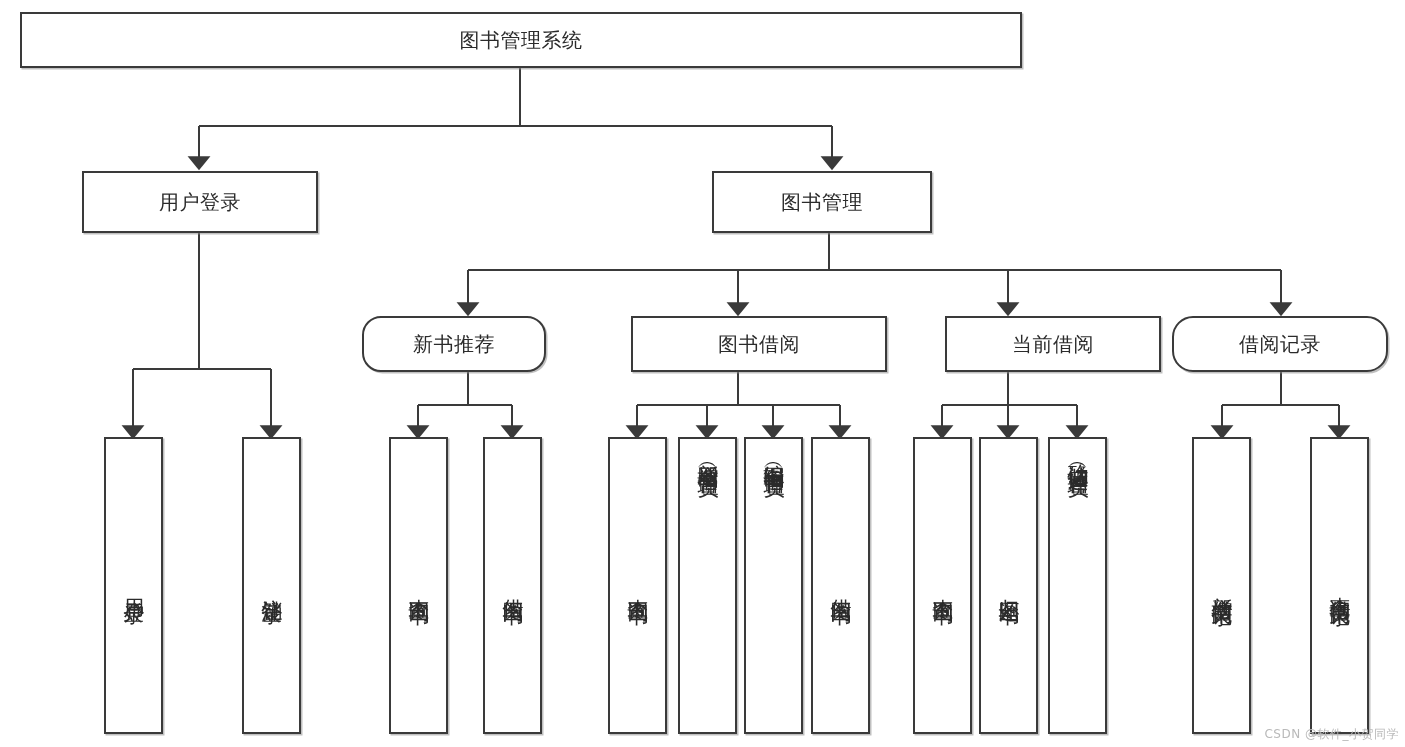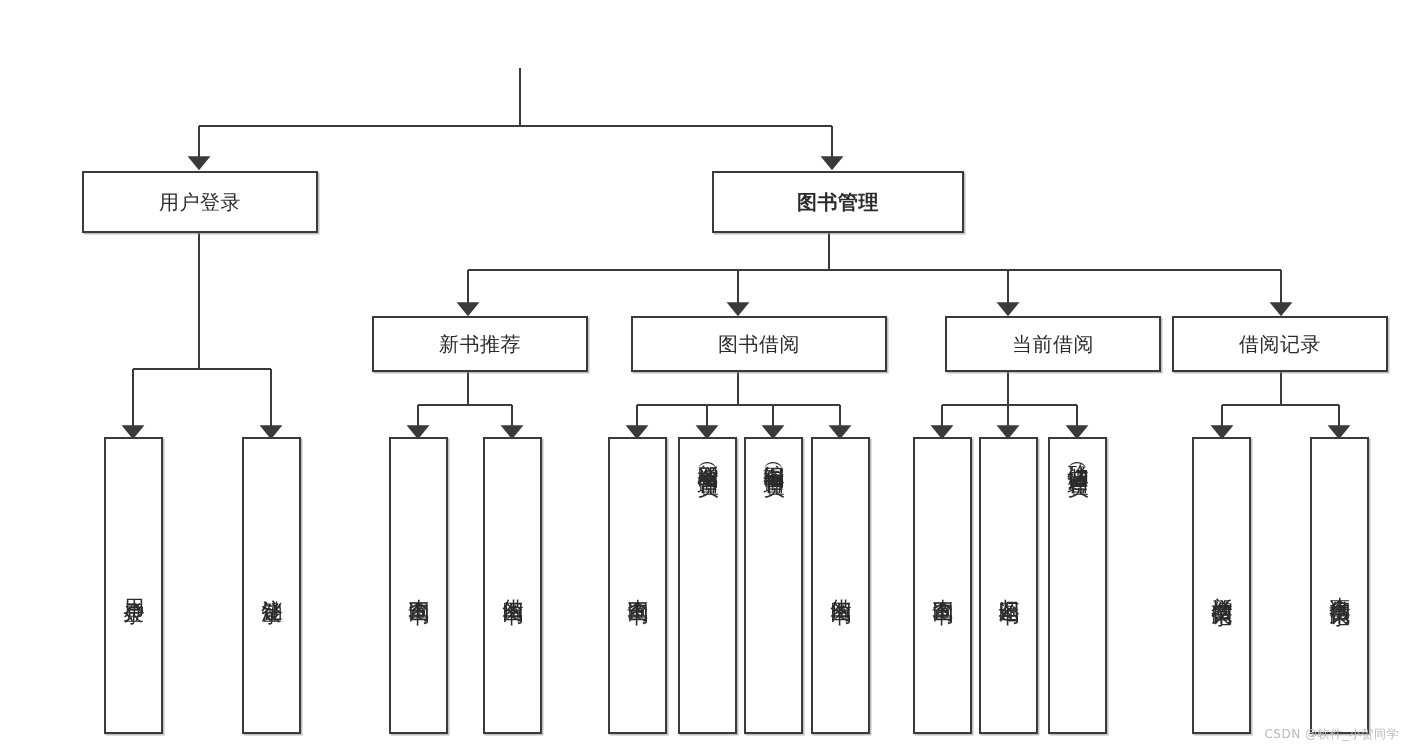--- a/index.html
+++ b/index.html
@@ -126,38 +126,41 @@
       <path d="M1008,405 L1008,431" marker-end="url(#arrow)"></path>
       <path d="M1077,405 L1077,431" marker-end="url(#arrow)"></path>
 
       <path d="M1281,372 L1281,405"></path>
       <path d="M1222,405 L1339,405"></path>
       <path d="M1222,405 L1222,431" marker-end="url(#arrow)"></path>
       <path d="M1339,405 L1339,431" marker-end="url(#arrow)"></path>
     </g>
   </svg>
 
+  <div class="node" style="left:20px; top:12px; width:1002px; height:56px;">
+    <span class="node-label">图书管理系统</span>
+  </div>
 
   <div class="node" style="left:82px; top:171px; width:236px; height:62px;">
     <span class="node-label">用户登录</span>
   </div>
-  <div class="node" style="left:712px; top:171px; width:252px; height:62px;font-weight:bold;">
+  <div class="node" style="left:712px; top:171px; width:220px; height:62px;">
     <span class="node-label">图书管理</span>
   </div>
 
-  <div class="node" style="left:372px; top:316px; width:216px; height:56px;">
+  <div class="node" style="left:362px; top:316px; width:184px; height:56px;border-radius:19px;">
     <span class="node-label">新书推荐</span>
   </div>
   <div class="node" style="left:631px; top:316px; width:256px; height:56px;">
     <span class="node-label">图书借阅</span>
   </div>
   <div class="node" style="left:901px; top:316px; width:216px; height:56px;margin-left:44px;">
     <span class="node-label">当前借阅</span>
   </div>
-  <div class="node" style="left:1172px; top:316px; width:216px; height:56px;">
+  <div class="node" style="left:1172px; top:316px; width:216px; height:56px;border-radius:21px;">
     <span class="node-label">借阅记录</span>
   </div>
 
   <div class="node vertical center" style="left:104px; top:437px; width:59px; height:297px;">
     <span class="node-label">用户登录</span>
   </div>
   <div class="node vertical center" style="left:242px; top:437px; width:59px; height:297px;">
     <span class="node-label">注销登录</span>
   </div>
 

